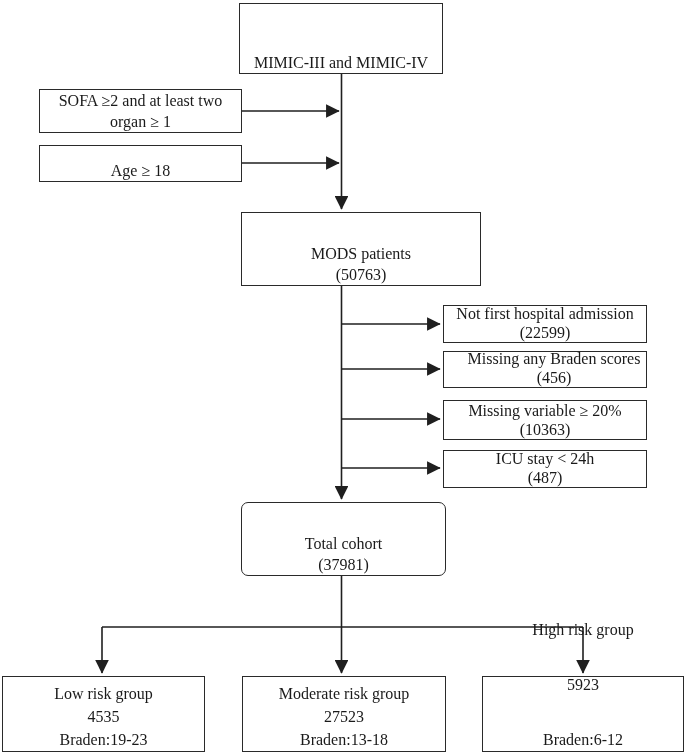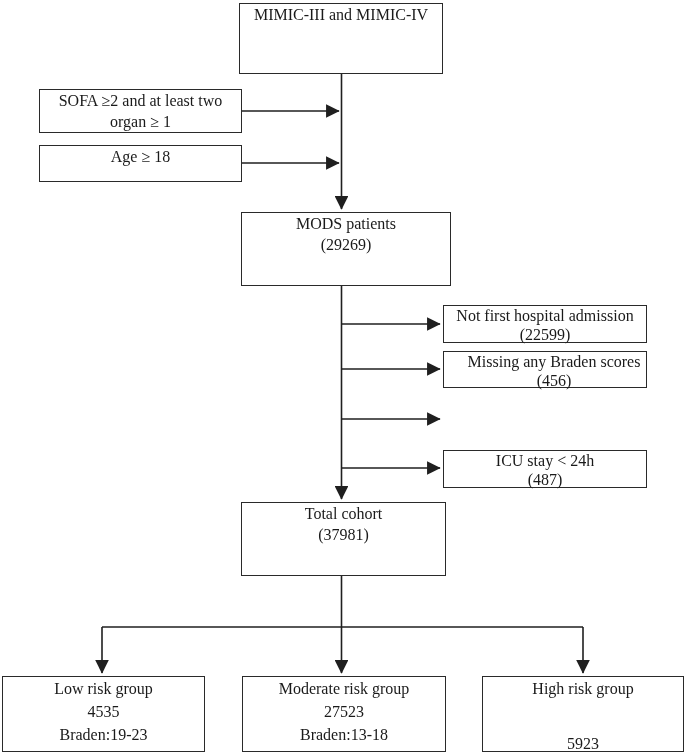--- a/index.html
+++ b/index.html
@@ -19,21 +19,21 @@
     pointer-events: none;
   }
   .box {
     position: absolute;
     box-sizing: border-box;
     border: 1.7px solid #2a2a2a;
     background: #ffffff;
     display: flex;
     flex-direction: column;
     align-items: center;
-    justify-content: flex-start;
+    justify-content: flex-end;
     text-align: center;
     font-size: 16px;
     line-height: 21px;
   }
   .box.tight { line-height: 19px; }
   .box.group { line-height: 23px; }
   .bl { white-space: nowrap; }
 </style>
 </head>
 <body>
@@ -68,42 +68,46 @@
 
   <div class="box" style="left:39px; top:89px; width:203px; height:44px;">
     <div class="bl">SOFA ≥2 and at least two</div>
     <div class="bl">organ ≥ 1</div>
   </div>
 
   <div class="box" style="left:39px; top:145px; width:203px; height:37px;">
     <div class="bl">Age ≥ 18</div>
   </div>
 
-  <div class="box" style="left:241px; top:212px; width:210px; height:74px;">
+  <div class="box" style="left:241px; top:212px; width:240px; height:74px;">
     <div class="bl">MODS patients</div>
-    <div class="bl">(29269)</div>
+    <div class="bl">(50763)</div>
   </div>
 
   <div class="box tight" style="left:443px; top:305px; width:204px; height:38px;">
     <div class="bl">Not first hospital admission</div>
     <div class="bl">(22599)</div>
   </div>
 
   <div class="box tight" style="left:443px; top:351px; width:204px; height:37px;padding-left:18px;">
     <div class="bl">Missing any Braden scores</div>
     <div class="bl">(456)</div>
   </div>
 
+  <div class="box tight" style="left:443px; top:400px; width:204px; height:40px;">
+    <div class="bl">Missing variable ≥ 20%</div>
+    <div class="bl">(10363)</div>
+  </div>
 
   <div class="box tight" style="left:443px; top:450px; width:204px; height:38px;">
     <div class="bl">ICU stay &lt; 24h</div>
     <div class="bl">(487)</div>
   </div>
 
-  <div class="box" style="left:241px; top:502px; width:205px; height:74px;">
+  <div class="box" style="left:241px; top:502px; width:205px; height:74px;border-radius:7px;">
     <div class="bl">Total cohort</div>
     <div class="bl">(37981)</div>
   </div>
 
   <div class="box group" style="left:2px; top:676px; width:203px; height:76px;">
     <div class="bl">Low risk group</div>
     <div class="bl">4535</div>
     <div class="bl">Braden:19-23</div>
   </div>
 

